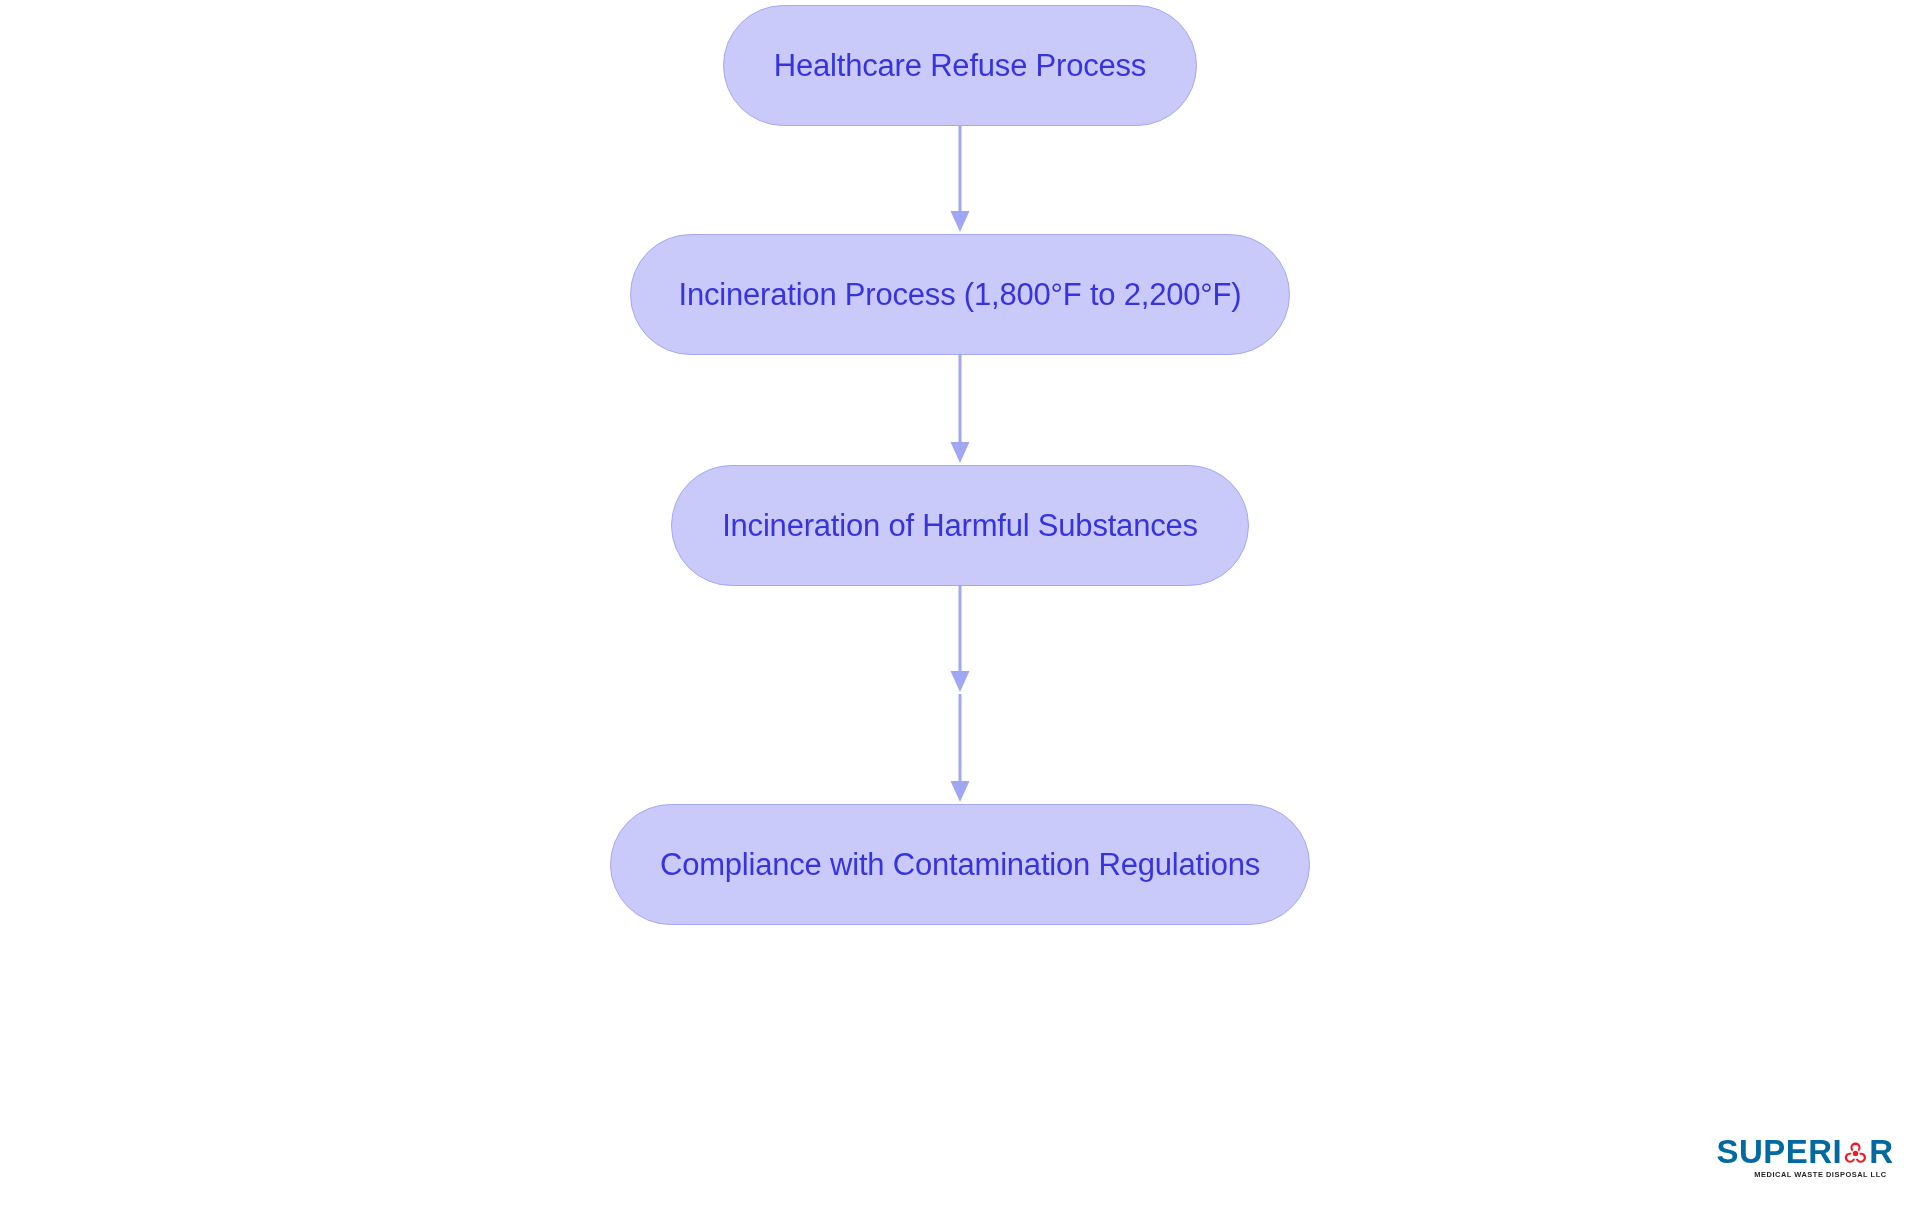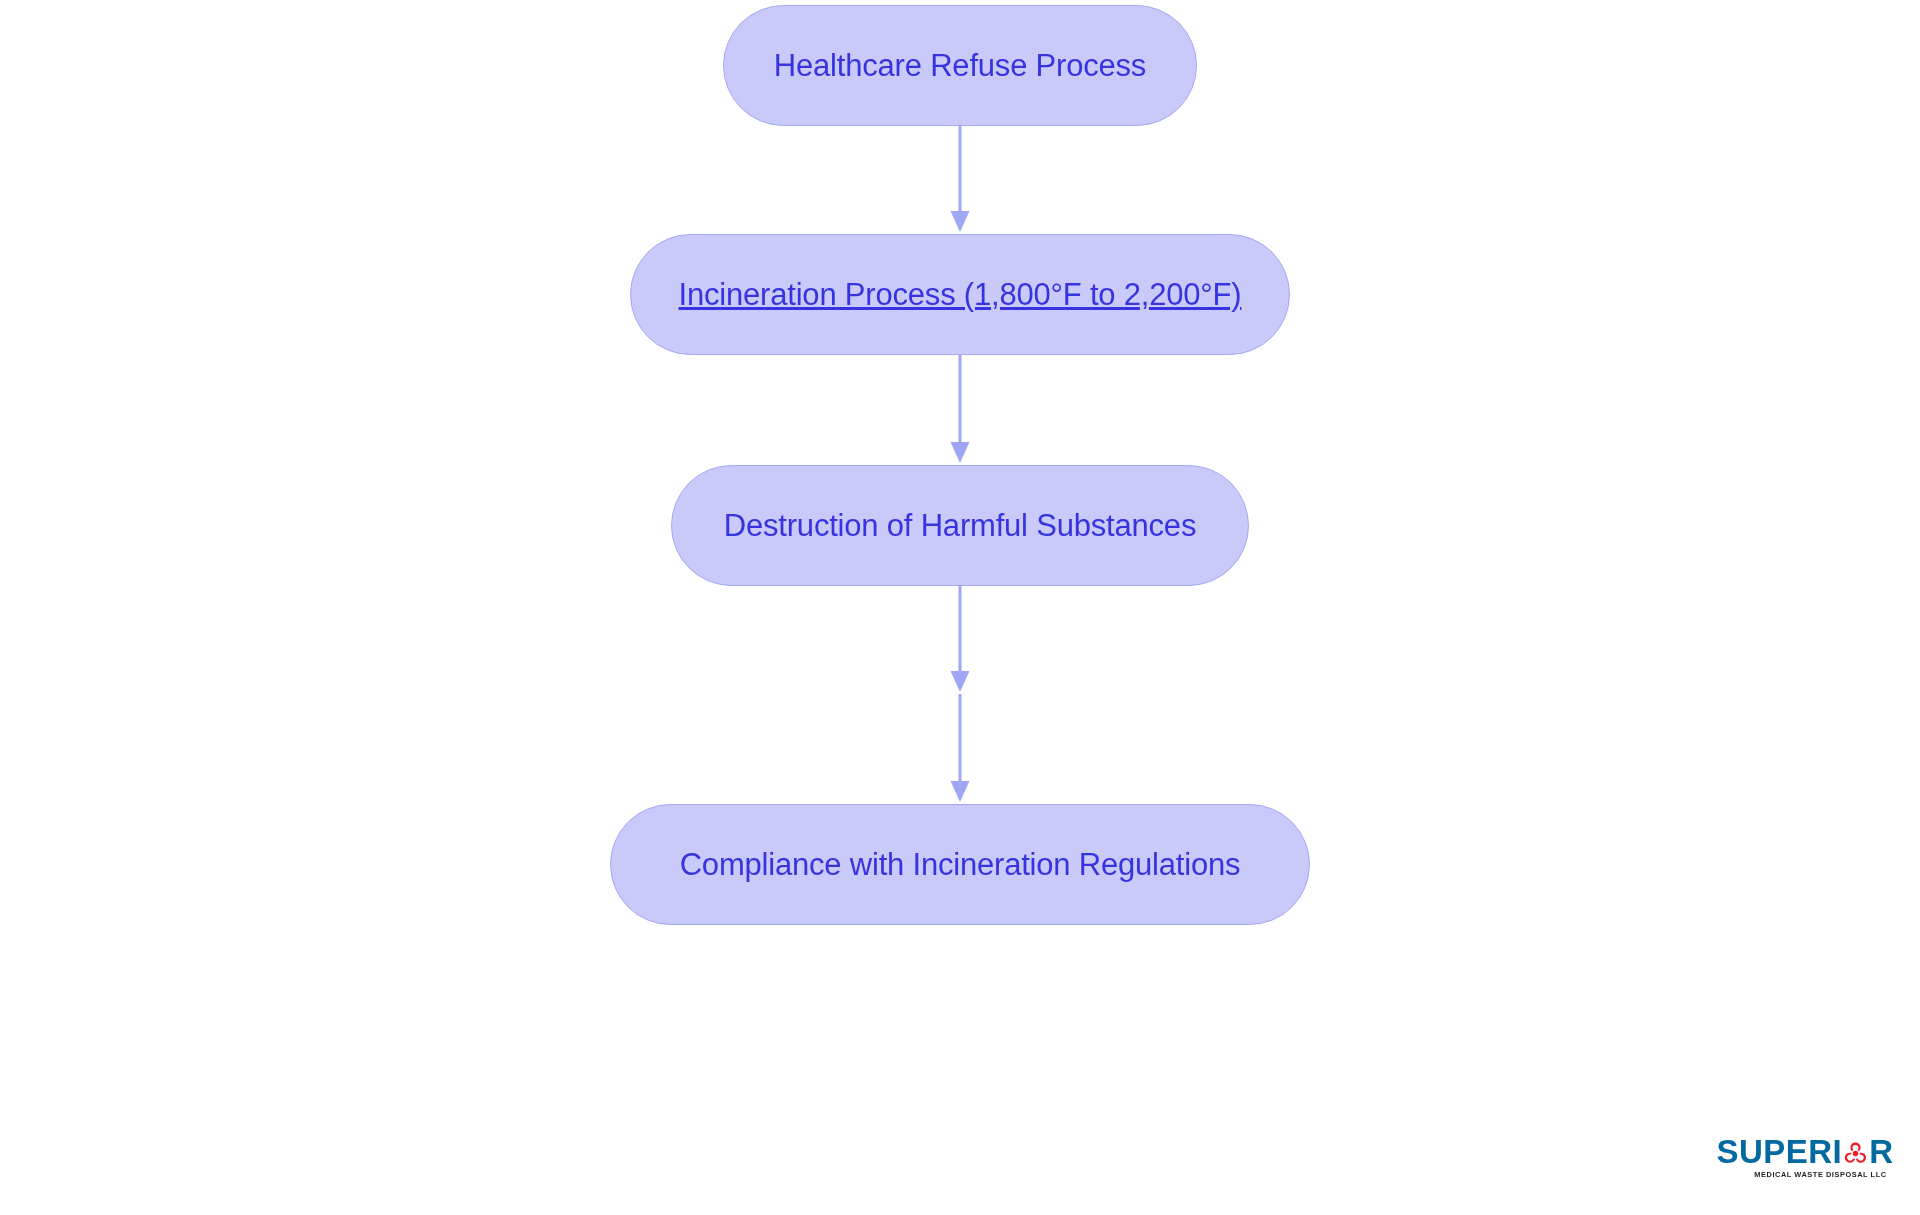--- a/index.html
+++ b/index.html
@@ -42,21 +42,21 @@
     display: flex;
     align-items: center;
     justify-content: center;
     text-align: center;
     font-weight: 400;
     letter-spacing: -0.2px;
     white-space: nowrap;
   }
 
   .node-0 { width: 474px; height: 121px; font-size: 31px; }
-  .node-1 { width: 660px; height: 121px; font-size: 31px; text-decoration: underline; }
+  .node-1 { width: 660px; height: 121px; font-size: 31px; }
   .node-2 { width: 578px; height: 121px; font-size: 31px; }
   .node-3 { width: 944px; height: 121px; font-size: 31px; }
   .node-4 { width: 700px; height: 121px; font-size: 31px; }
 
   .connector {
     position: relative;
     width: 24px;
     display: flex;
     justify-content: center;
     align-items: flex-start;
@@ -144,42 +144,42 @@
 
   <div class="connector gap-1">
     <svg width="24" height="110" viewBox="0 0 24 110" aria-hidden="true">
       <line x1="12" y1="0" x2="12" y2="88" stroke="#9fa6f4" stroke-width="3"></line>
       <polygon points="12,108 2.5,87 21.5,87" fill="#9fa6f4"></polygon>
     </svg>
   </div>
 
   <div class="node-row">
     <div class="node node-2">
-      <span>Destruction of Harmful Substances</span>
+      <span>Incineration of Harmful Substances</span>
     </div>
   </div>
 
   <div class="connector gap-2">
     <svg width="24" height="108" viewBox="0 0 24 108" aria-hidden="true">
       <line x1="12" y1="0" x2="12" y2="86" stroke="#9fa6f4" stroke-width="3"></line>
       <polygon points="12,106 2.5,85 21.5,85" fill="#9fa6f4"></polygon>
     </svg>
   </div>
 
 
   <div class="connector gap-3">
     <svg width="24" height="110" viewBox="0 0 24 110" aria-hidden="true">
       <line x1="12" y1="0" x2="12" y2="88" stroke="#9fa6f4" stroke-width="3"></line>
       <polygon points="12,108 2.5,87 21.5,87" fill="#9fa6f4"></polygon>
     </svg>
   </div>
 
   <div class="node-row">
     <div class="node node-4">
-      <span>Compliance with Incineration Regulations</span>
+      <span>Compliance with Contamination Regulations</span>
     </div>
   </div>
 
 </div>
 
 <div id="logo">
   <div class="logo-main">
     <span class="seg">SUPERI</span>
     <span class="biohazard">
       <svg width="27" height="27" viewBox="0 0 64 64" aria-hidden="true">

